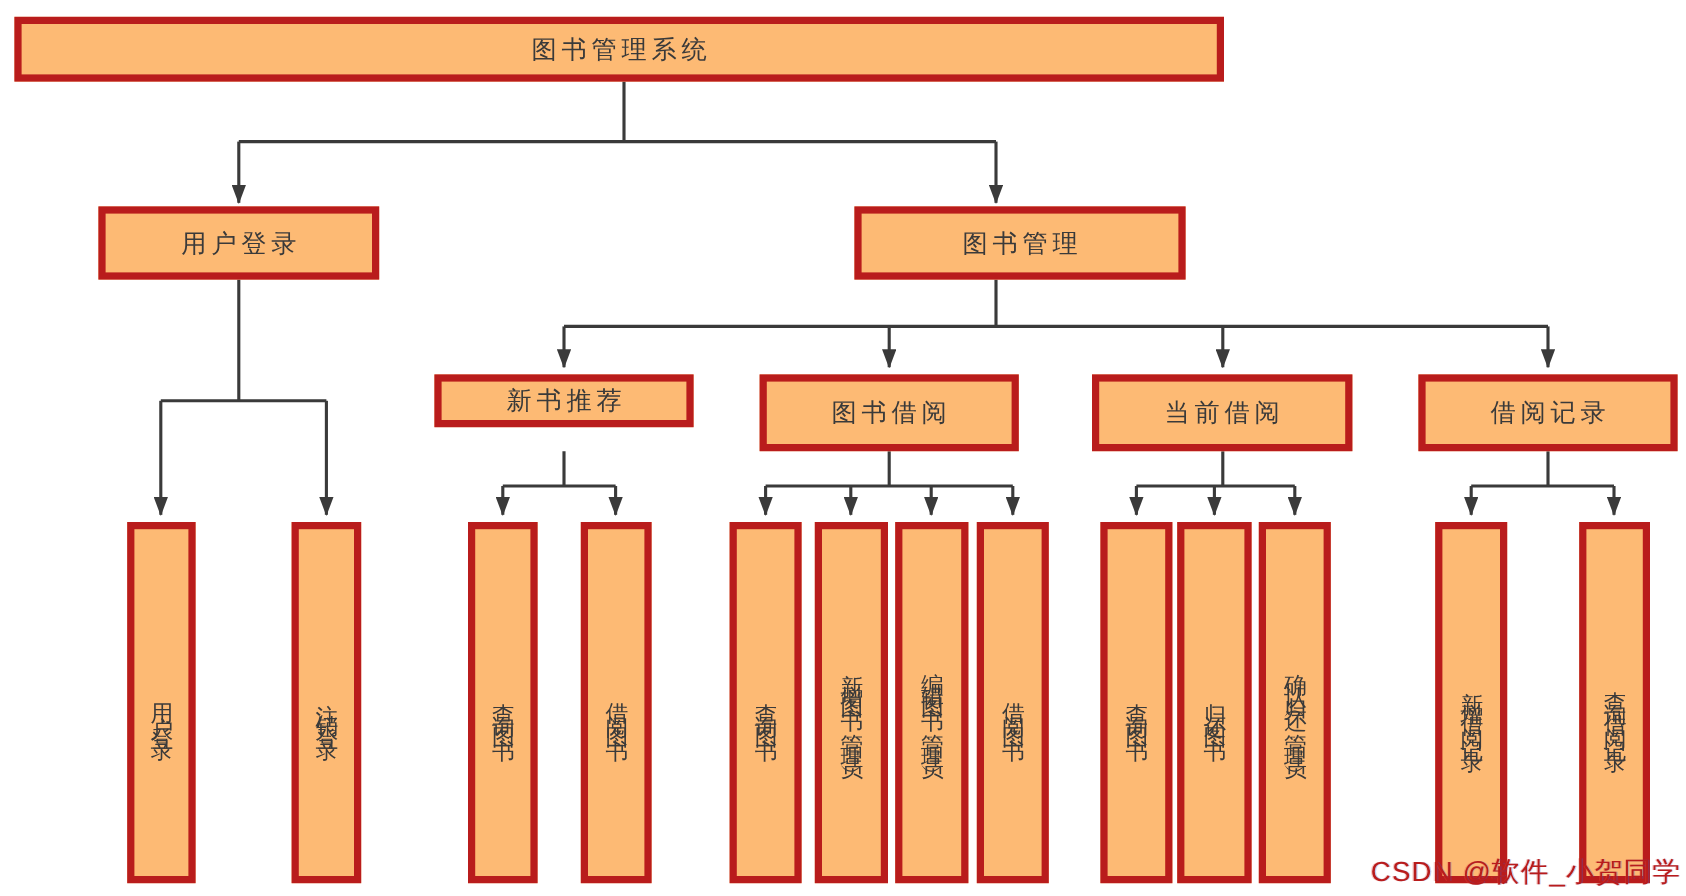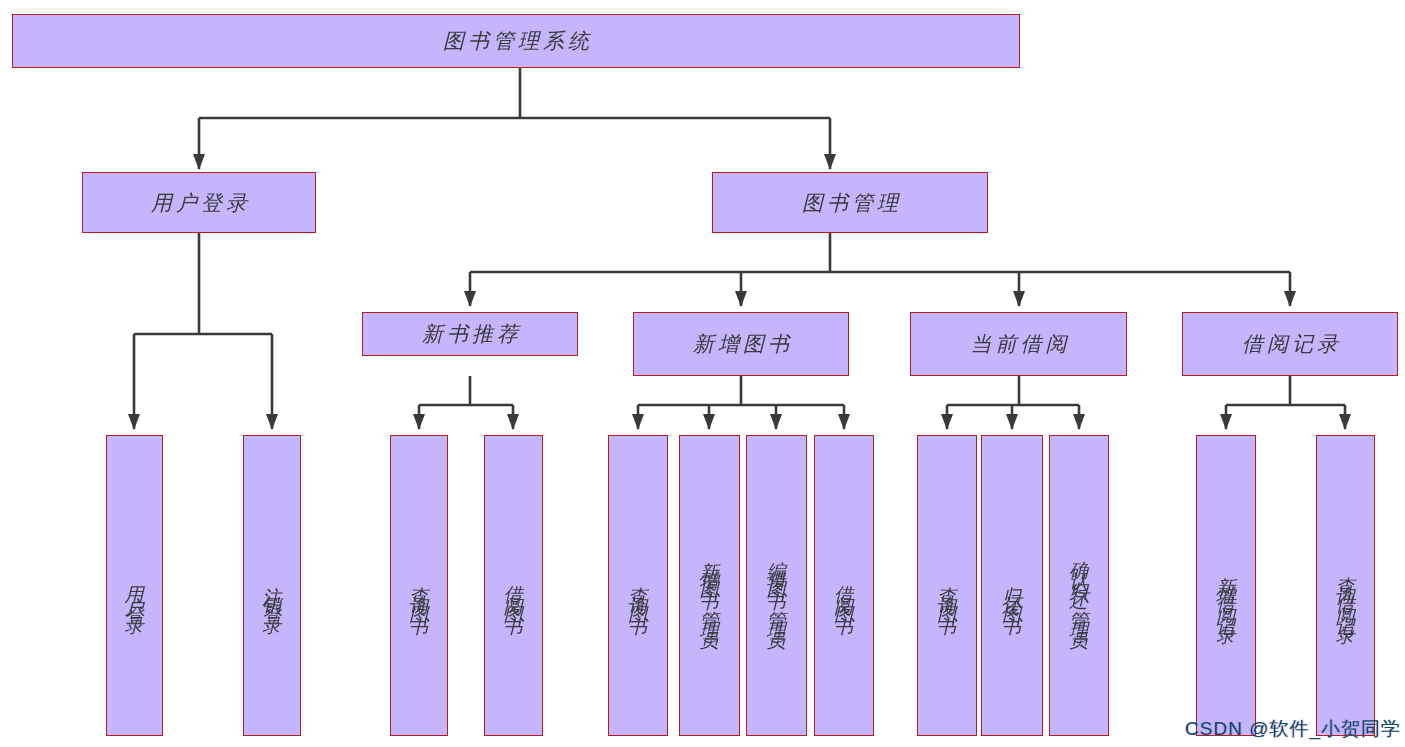--- a/index.html
+++ b/index.html
@@ -8,48 +8,47 @@
     width:1405px;height:747px;
     background:#ffffff;
     font-family:"Liberation Sans","DejaVu Sans",sans-serif;
     overflow:hidden;
   }
   .wires{position:absolute;left:0;top:0;z-index:1;}
   .wire{fill:none;stroke:#3a3a3a;stroke-width:2.6;}
   .node{
     position:absolute;
     box-sizing:border-box;
-    background:#c4b5fd;
-    border:1px solid #b91c1c;
+    background:#fdba74;
+    border:6px solid #b91c1c;
     display:flex;align-items:center;justify-content:center;
     z-index:2;
     color:#3a3a3a;
-    font-style:italic;
   }
   .hbox .lbl{
     font-size:21px;
     letter-spacing:4px;
     margin-left:4px;
     white-space:nowrap;
   }
   .vbox .lbl{
     writing-mode:vertical-rl;
     text-orientation:mixed;
     font-size:19px;
     letter-spacing:10px;
     margin-top:10px;
     line-height:1;
   }
   .watermark{
     position:absolute;
     right:4px;bottom:5px;
     z-index:3;
-    font-size:19px;
+    font-size:23px;
     letter-spacing:1px;
-    color:#0c4a6e;
+    color:#b91c1c;
     text-shadow:-1px 0 rgba(231,76,60,.30),1px 0 rgba(52,98,219,.30);
     white-space:nowrap;
     margin-left:23px;
   }
 </style>
 </head>
 <body>
 
 <div class="canvas">
 
@@ -89,21 +88,21 @@
     <span class="lbl">用户登录</span>
   </div>
   <div class="node hbox" style="left:712px;top:172px;width:276px;height:61px">
     <span class="lbl">图书管理</span>
   </div>
 
   <div class="node hbox" style="left:362px;top:312px;width:216px;height:44px">
     <span class="lbl">新书推荐</span>
   </div>
   <div class="node hbox" style="left:633px;top:312px;width:216px;height:64px">
-    <span class="lbl">新增图书</span>
+    <span class="lbl">图书借阅</span>
   </div>
   <div class="node hbox" style="left:910px;top:312px;width:217px;height:64px">
     <span class="lbl">当前借阅</span>
   </div>
   <div class="node hbox" style="left:1182px;top:312px;width:216px;height:64px">
     <span class="lbl">借阅记录</span>
   </div>
 
   <div class="node vbox" style="left:106px;top:435px;width:57px;height:301px">
     <span class="lbl">用户登录</span>

